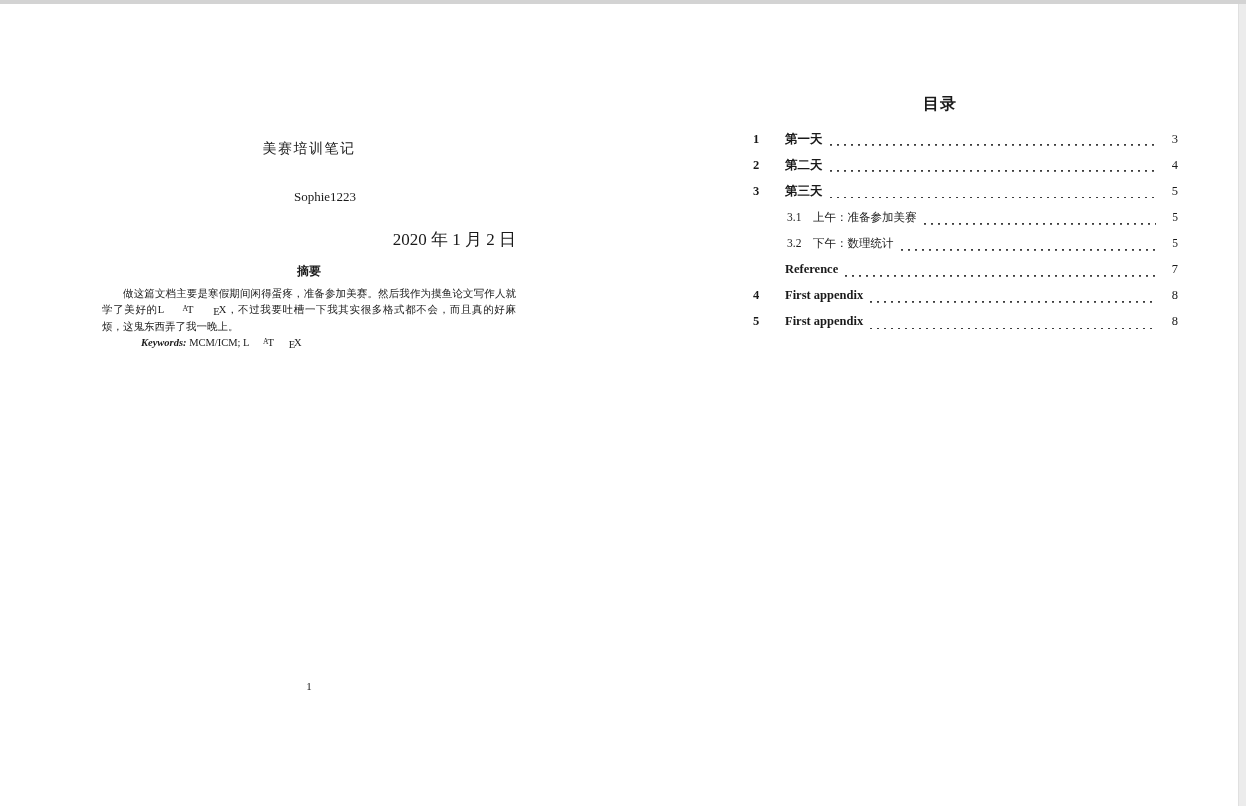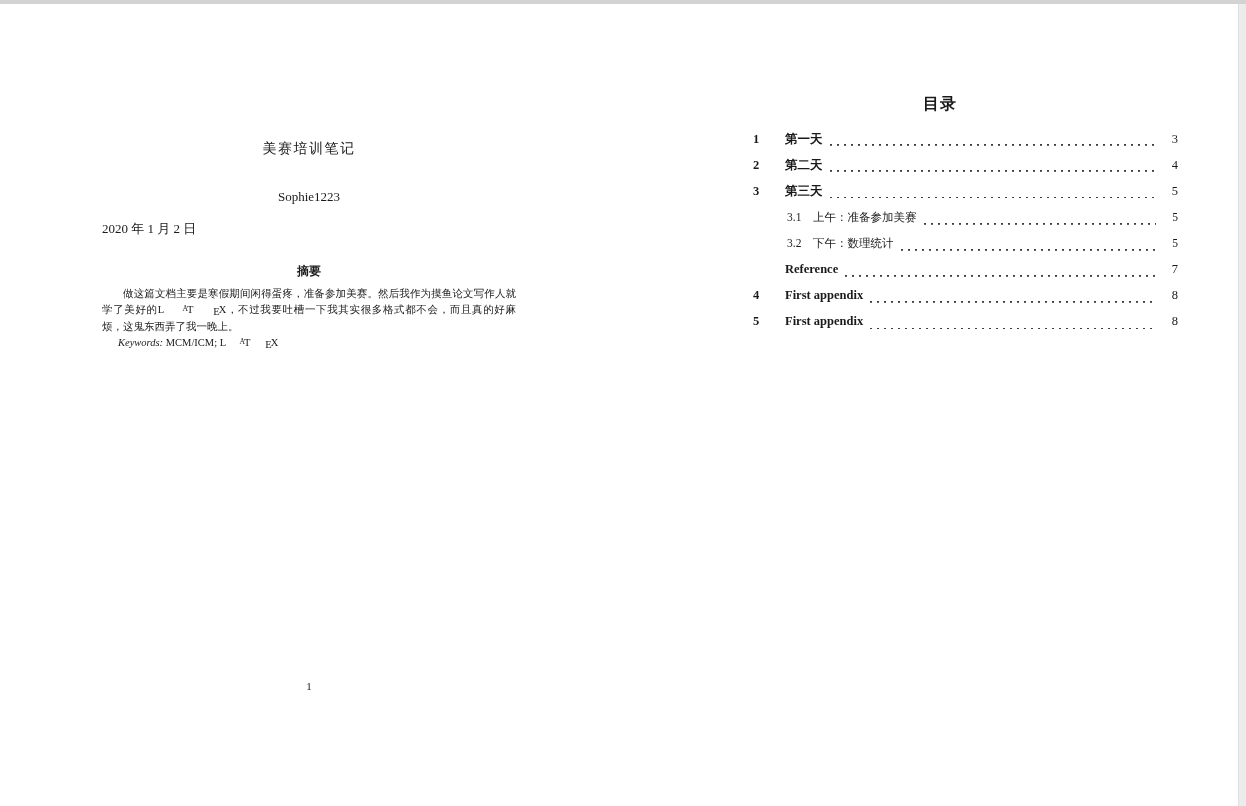--- a/index.html
+++ b/index.html
@@ -31,39 +31,39 @@
   .page-left {
     position: absolute; left: 102px; top: 0;
     width: 414px; height: 760px;
   }
   .doc-title {
     position: absolute; top: 140px; left: 0; width: 100%;
     text-align: center; font-size: 14px; font-weight: 400;
     letter-spacing: 1.5px; color: #1c1c1c;
   }
   .doc-author {
-    position: absolute; top: 189px; left: 0; width: 100%;
+    position: absolute; top: 189px; left: 16px; width: 100%;
     text-align: center; font-size: 13px;
   }
   .doc-date {
-    position: absolute; top: 220px; left: 0; width: 100%;
-    text-align: left; font-size: 13px;
+    position: absolute; top: 228px; left: 0; width: 100%;
+    text-align: right; font-size: 17px;
   }
   .abstract-heading {
     position: absolute; top: 263px; left: 0; width: 100%;
     text-align: center; font-size: 12px; font-weight: bold;
   }
   .abstract-body {
     position: absolute; top: 287px; left: 0; width: 414px;
     font-size: 10.5px; line-height: 14.8px; text-align: justify;
   }
   .abstract-body p { margin: 0; }
   .abstract-par { text-indent: 21px; }
   .keywords-line { text-indent: 16px; }
-  .kw-label { font-weight: normal; font-style: italic; }
+  .kw-label { font-weight: bold; font-style: italic; margin-left: 23px; }
   .page-num {
     position: absolute; top: 680px; left: 0; width: 100%;
     text-align: center; font-size: 11px;
   }
 
   
   .latex { white-space: nowrap; }
   .lx-a {
     display: inline-block; font-size: 0.72em;
     vertical-align: 0.28em; margin-left: -0.34em; margin-right: -0.14em;

